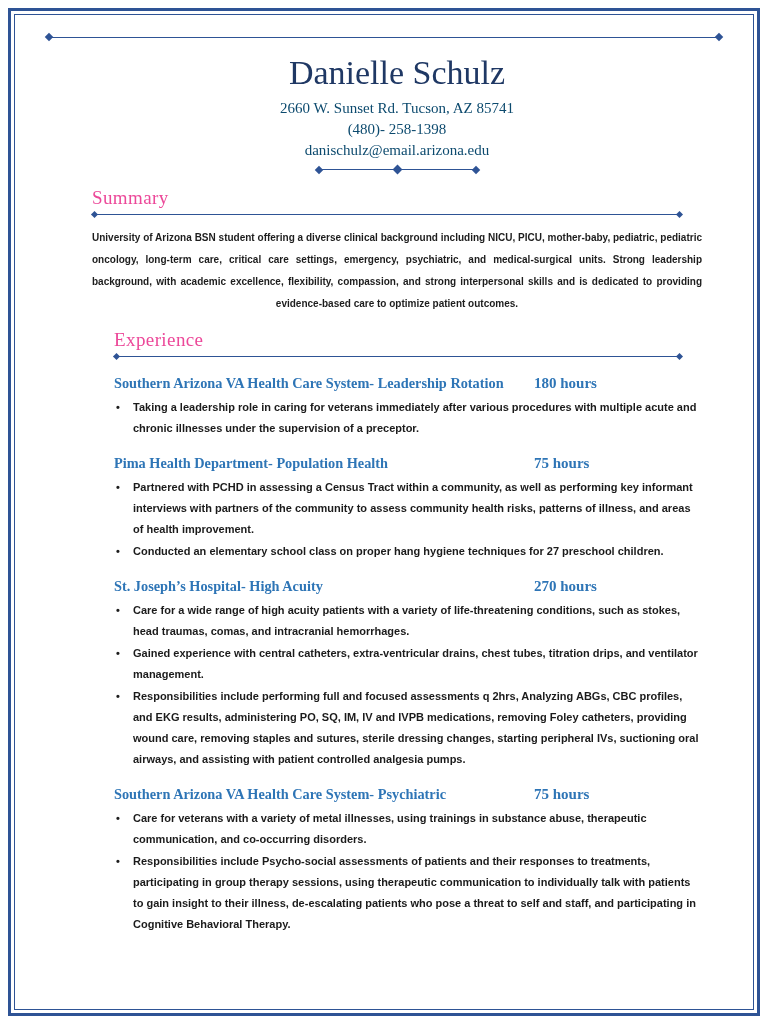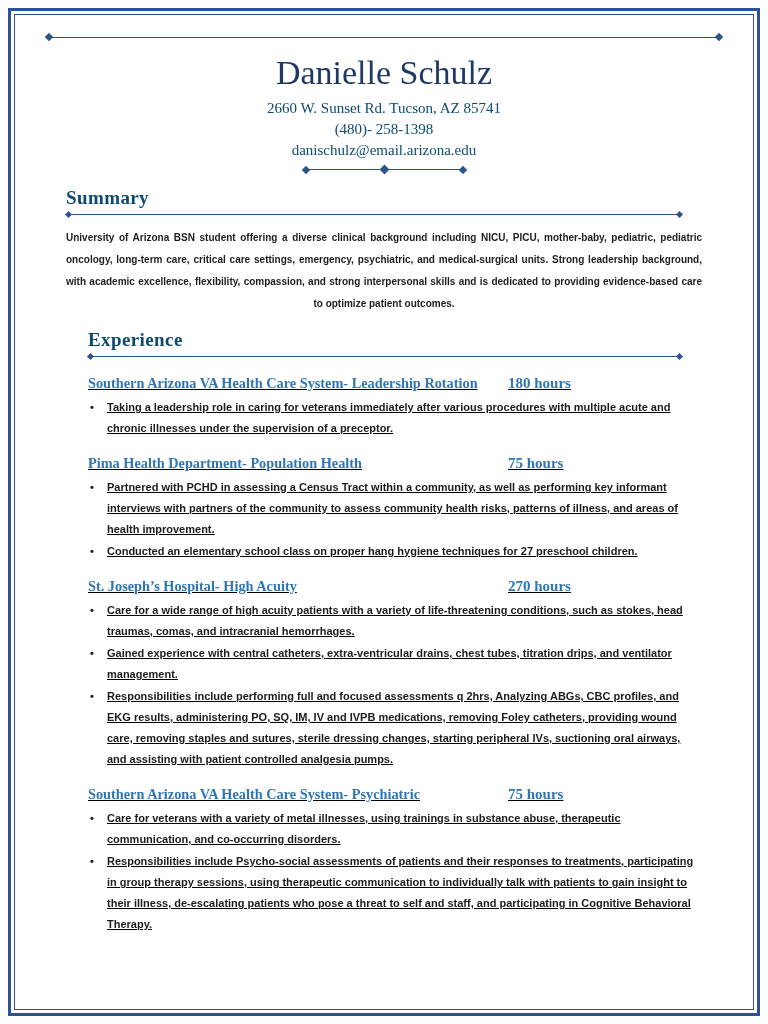--- a/index.html
+++ b/index.html
@@ -19,21 +19,21 @@
     position:absolute; left:46px; right:46px; top:34px;
     display:flex; align-items:center;
   }
   .dmd { width:6px; height:6px; background:#2e5395; transform:rotate(45deg); flex:none; }
   .dmd.big { width:7px; height:7px; }
   .rline { flex:1; height:1px; background:#2e5395; }
   .rline.thick { height:1.5px; }
 
   .content {
     position:absolute; inset:16px;
-    padding:30px 50px 0 50px;
+    padding:30px 50px 0 76px;
     overflow:hidden;
   }
 
   
   .hdr { text-align:center; }
   .name {
     font-family:"Liberation Serif", serif;
     font-size:34px; line-height:42px;
     font-weight:400;
     color:#1f3864;
@@ -47,37 +47,37 @@
   .cdiv {
     display:flex; align-items:center; justify-content:center;
     width:180px; margin:5px auto 0;
   }
   .cdiv .seg { width:72px; height:1px; background:#2e5395; }
 
   
   .section { margin-top:12px; }
   .sec-head {
     font-family:"Liberation Serif", serif;
-    font-size:19px; line-height:26px; font-weight:700;
-    letter-spacing:0.4px; color:#0c4a6e;
+    font-size:19px; line-height:26px; font-weight:400;
+    letter-spacing:0.4px; color:#ec4899;
   }
   .sec-rule { display:flex; align-items:center; margin:1px 20px 0 0; }
   .sec-rule .dmd { width:5px; height:5px; }
 
   .summary-text {
     margin-top:10px;
     font-size:10px; font-weight:700; line-height:22px;
     color:#1d1d1d;
     text-align:justify;
     text-align-last:center;
   }
 
   .experience-body { padding-left:22px; }
 
-  .entry { margin-top:15px;text-decoration:underline; }
+  .entry { margin-top:15px; }
   .entry-head { display:flex; align-items:baseline; }
   .entry-title {
     font-family:"Liberation Serif", serif;
     font-size:14.3px; line-height:18px; font-weight:700;
     color:#2e75b6;
     width:420px; flex:none;
   }
   .entry-hours {
     font-family:"Liberation Serif", serif;
     font-size:15px; line-height:18px; font-weight:700;

